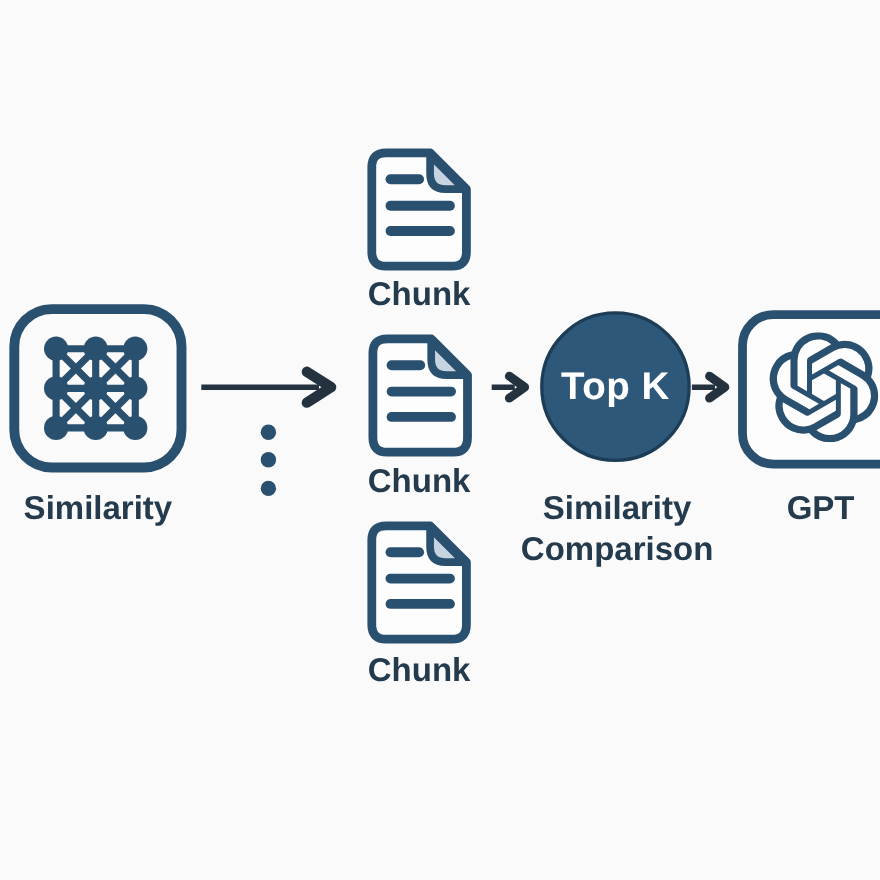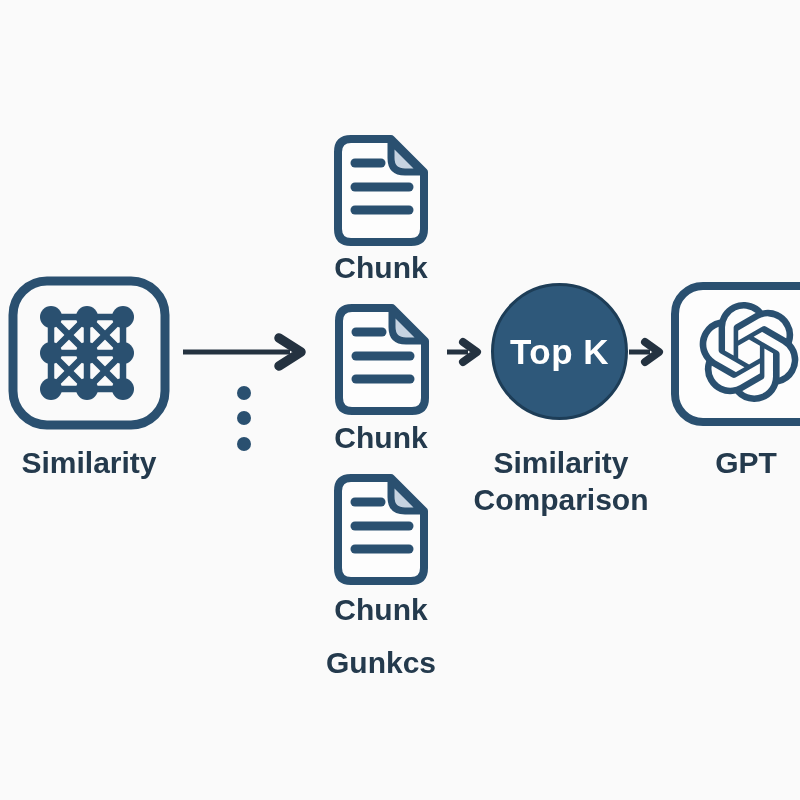--- a/index.html
+++ b/index.html
@@ -117,21 +117,20 @@
     <path class="docbody" d="M62 7 H22 Q9 7 9 20 V97 Q9 110 22 110 H82 Q95 110 95 97 V40 Z" stroke-width="8" stroke-linejoin="round"></path>
     <path class="fold" d="M62 9 L93 40 H76 Q62 40 62 26 Z" stroke-width="7" stroke-linejoin="round"></path>
     <g class="sk" stroke-width="9" stroke-linecap="round">
       <line x1="26" y1="31" x2="52" y2="31"></line>
       <line x1="26" y1="55" x2="80" y2="55"></line>
       <line x1="26" y1="78" x2="80" y2="78"></line>
     </g>
   </svg>
   <div class="abs label" style="left:301px; top:593px; width:160px;">Chunk</div>
 
-  <div class="abs label" style="left:301px; top:646px; width:160px;">Gunkcs</div>
 
   <svg class="abs" style="left:445px; top:337px;" width="38" height="30" viewBox="0 0 38 30">
     <line class="ar" x1="2" y1="15" x2="23" y2="15" stroke-width="5"></line>
     <polyline class="ar" points="18,5 32,15 18,25" stroke-width="8" stroke-linecap="round" stroke-linejoin="round"></polyline>
   </svg>
 
   <div class="abs label caption2" style="left:450px; top:444px; width:222px;">
     <div>Similarity</div>
     <div>Comparison</div>
   </div>

